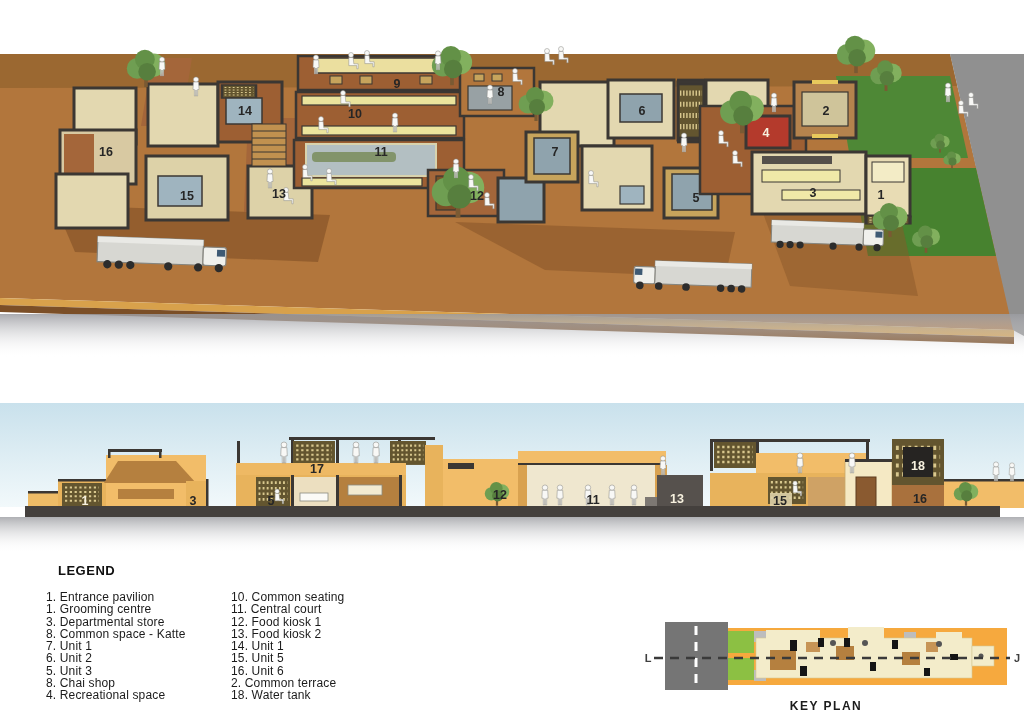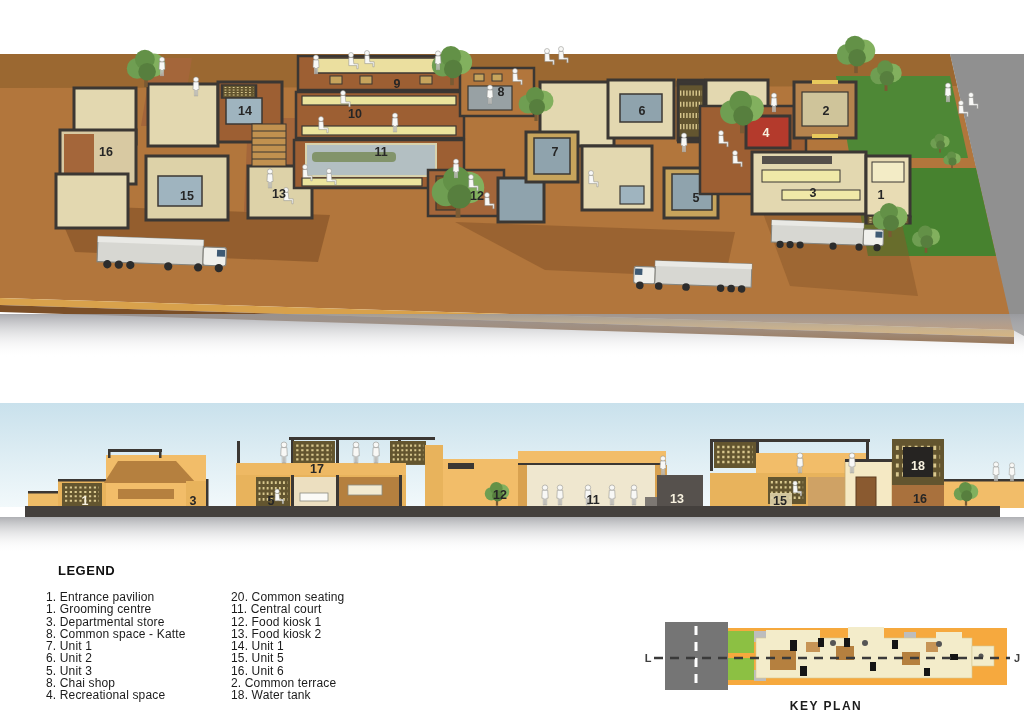--- a/index.html
+++ b/index.html
@@ -398,21 +398,21 @@
         <li>1. Grooming centre</li>
         <li>3. Departmental store</li>
         <li>8. Common space - Katte</li>
         <li>7. Unit 1</li>
         <li>6. Unit 2</li>
         <li>5. Unit 3</li>
         <li>8. Chai shop</li>
         <li>4. Recreational space</li>
       </ul>
       <ul class="col-right">
-        <li>20. Common seating</li>
+        <li>10. Common seating</li>
         <li>11. Central court</li>
         <li>12. Food kiosk 1</li>
         <li>13. Food kiosk 2</li>
         <li>14. Unit 1</li>
         <li>15. Unit 5</li>
         <li>16. Unit 6</li>
         <li>2. Common terrace</li>
         <li>18. Water tank</li>
       </ul>
     </div>

